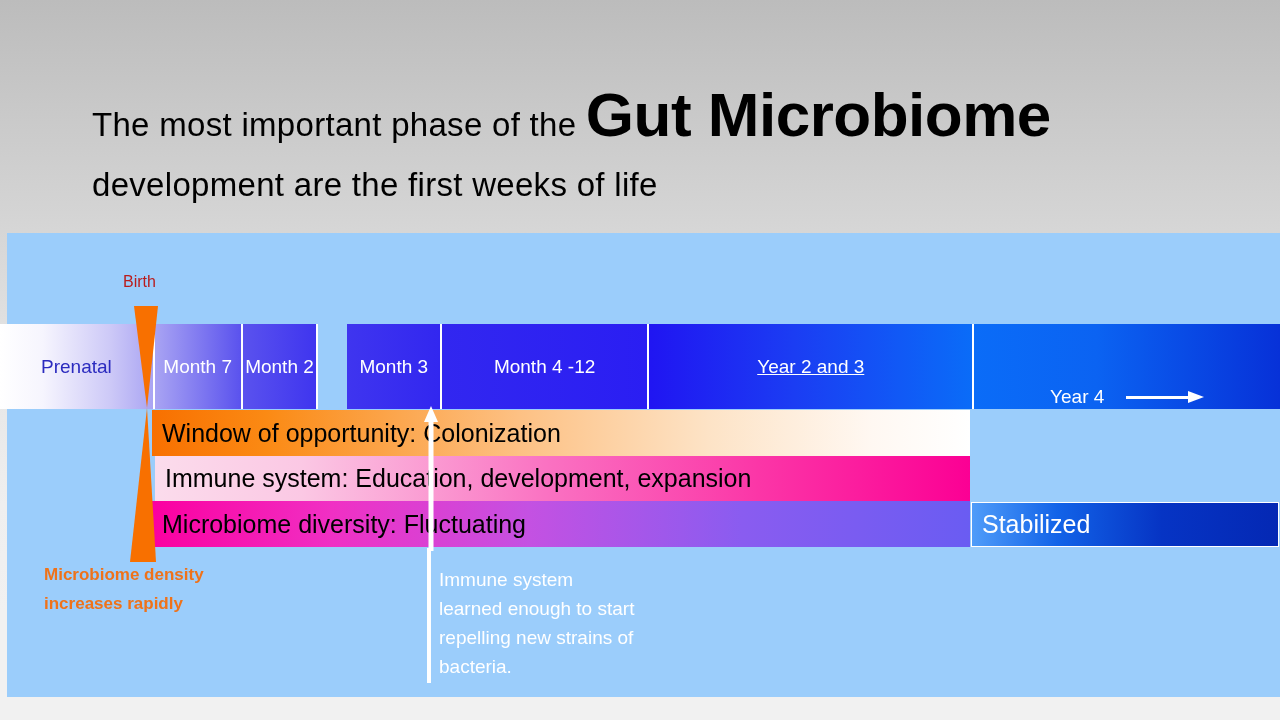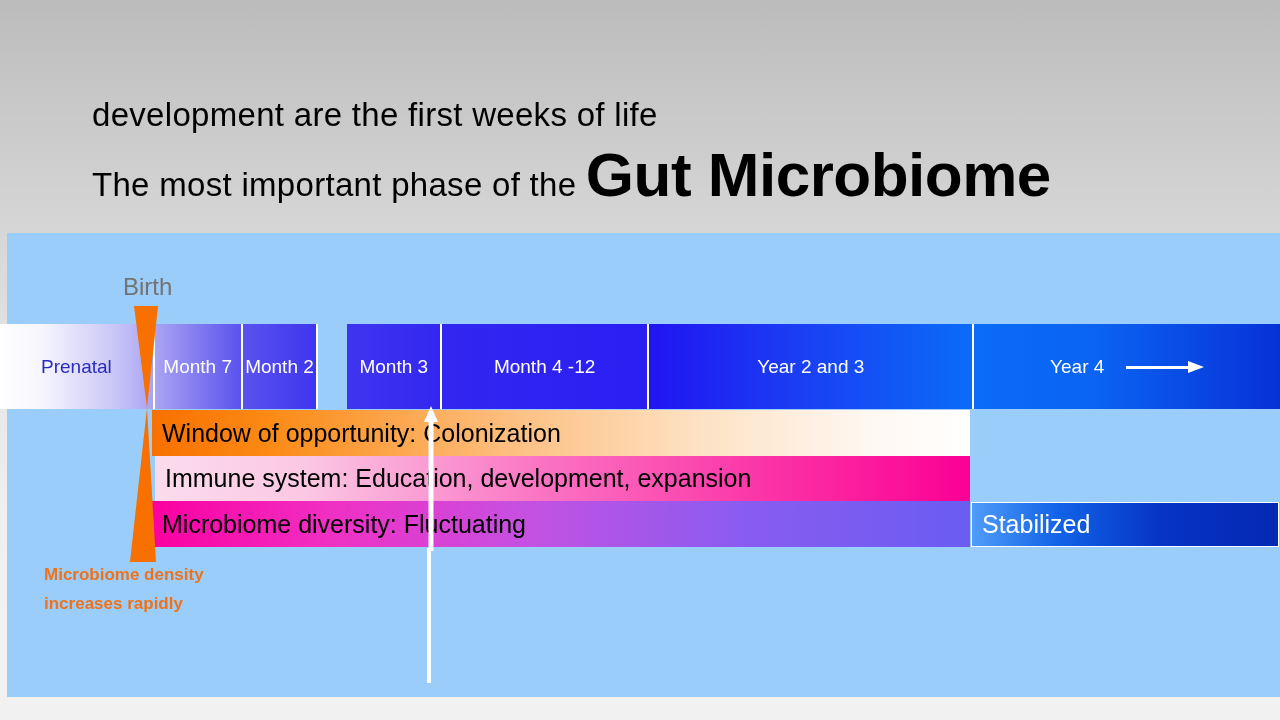--- a/index.html
+++ b/index.html
@@ -61,22 +61,22 @@
     width: 1273px;
     height: 464px;
     background: #9bcdfb;
   }
 
   
   .birth-label {
     position: absolute;
     left: 123px;
     top: 273px;
-    font-size: 24px;
-    color: #737373;
+    font-size: 16px;
+    color: #b91c1c;
   }
   .wedge {
     position: absolute;
     left: 130px;
     top: 306px;
     width: 36px;
     height: 256px;
     z-index: 6;
     pointer-events: none;
   }
@@ -123,24 +123,26 @@
     background: linear-gradient(to right, #3f35ef 0%, #3227f0 100%);
     margin-left: 29px;
   }
   .seg-m412 {
     width: 210px;
     background: linear-gradient(to right, #3227f0 0%, #2a1ef3 100%);
   }
   .seg-y23 {
     width: 330px;
     background: linear-gradient(to right, #2015f2 0%, #1b3df3 45%, #0a6cf8 100%);
+    text-decoration: underline;
   }
   .seg-y4 {
     width: 310px;
     background: linear-gradient(to right, #0a6cf8 0%, #0b63f2 40%, #0731d8 100%);
+    align-items: flex-end;
   }
   .seg-y4 .seg-inner {
     display: flex;
     align-items: center;
     gap: 22px;
   }
   .arrow-right {
     display: inline-block;
     width: 78px;
     height: 12px;
@@ -250,24 +252,24 @@
     z-index: 5;
   }
 </style>
 </head>
 <body>
 
 <div class="slide">
 
   <div class="title-block">
     <div class="title-line">
+      <span class="title-normal">The most important phase of the </span><span class="title-strong">Gut Microbiome</span>
+    </div>
+    <div class="title-line">
       <span class="title-normal">development are the first weeks of life</span>
-    </div>
-    <div class="title-line">
-      <span class="title-normal">The most important phase of the </span><span class="title-strong">Gut Microbiome</span>
     </div>
   </div>
 
   <div class="panel"></div>
 
   <div class="birth-label">Birth</div>
 
   <svg class="wedge" viewBox="0 0 36 256" preserveAspectRatio="none">
     <polygon points="4,0 28,0 17,102" fill="#f87000"></polygon>
     <polygon points="17,102 26,256 0,256" fill="#f87000"></polygon>
@@ -314,16 +316,17 @@
 
   <div class="bar bar-stabilized">
     <span class="bar-label">Stabilized</span>
   </div>
 
   <svg class="up-arrow" viewBox="0 0 14 145" preserveAspectRatio="none">
     <polygon points="7,0 14,16 0,16" fill="#ffffff"></polygon>
     <rect x="4.5" y="14" width="5" height="131" fill="#ffffff"></rect>
   </svg>
   <div class="immune-note-line"></div>
+  <div class="immune-note">Immune system learned enough to start repelling new strains of bacteria.</div>
 
   <div class="density-note">Microbiome density increases rapidly</div>
 
 </div>
 
 </body></html>

